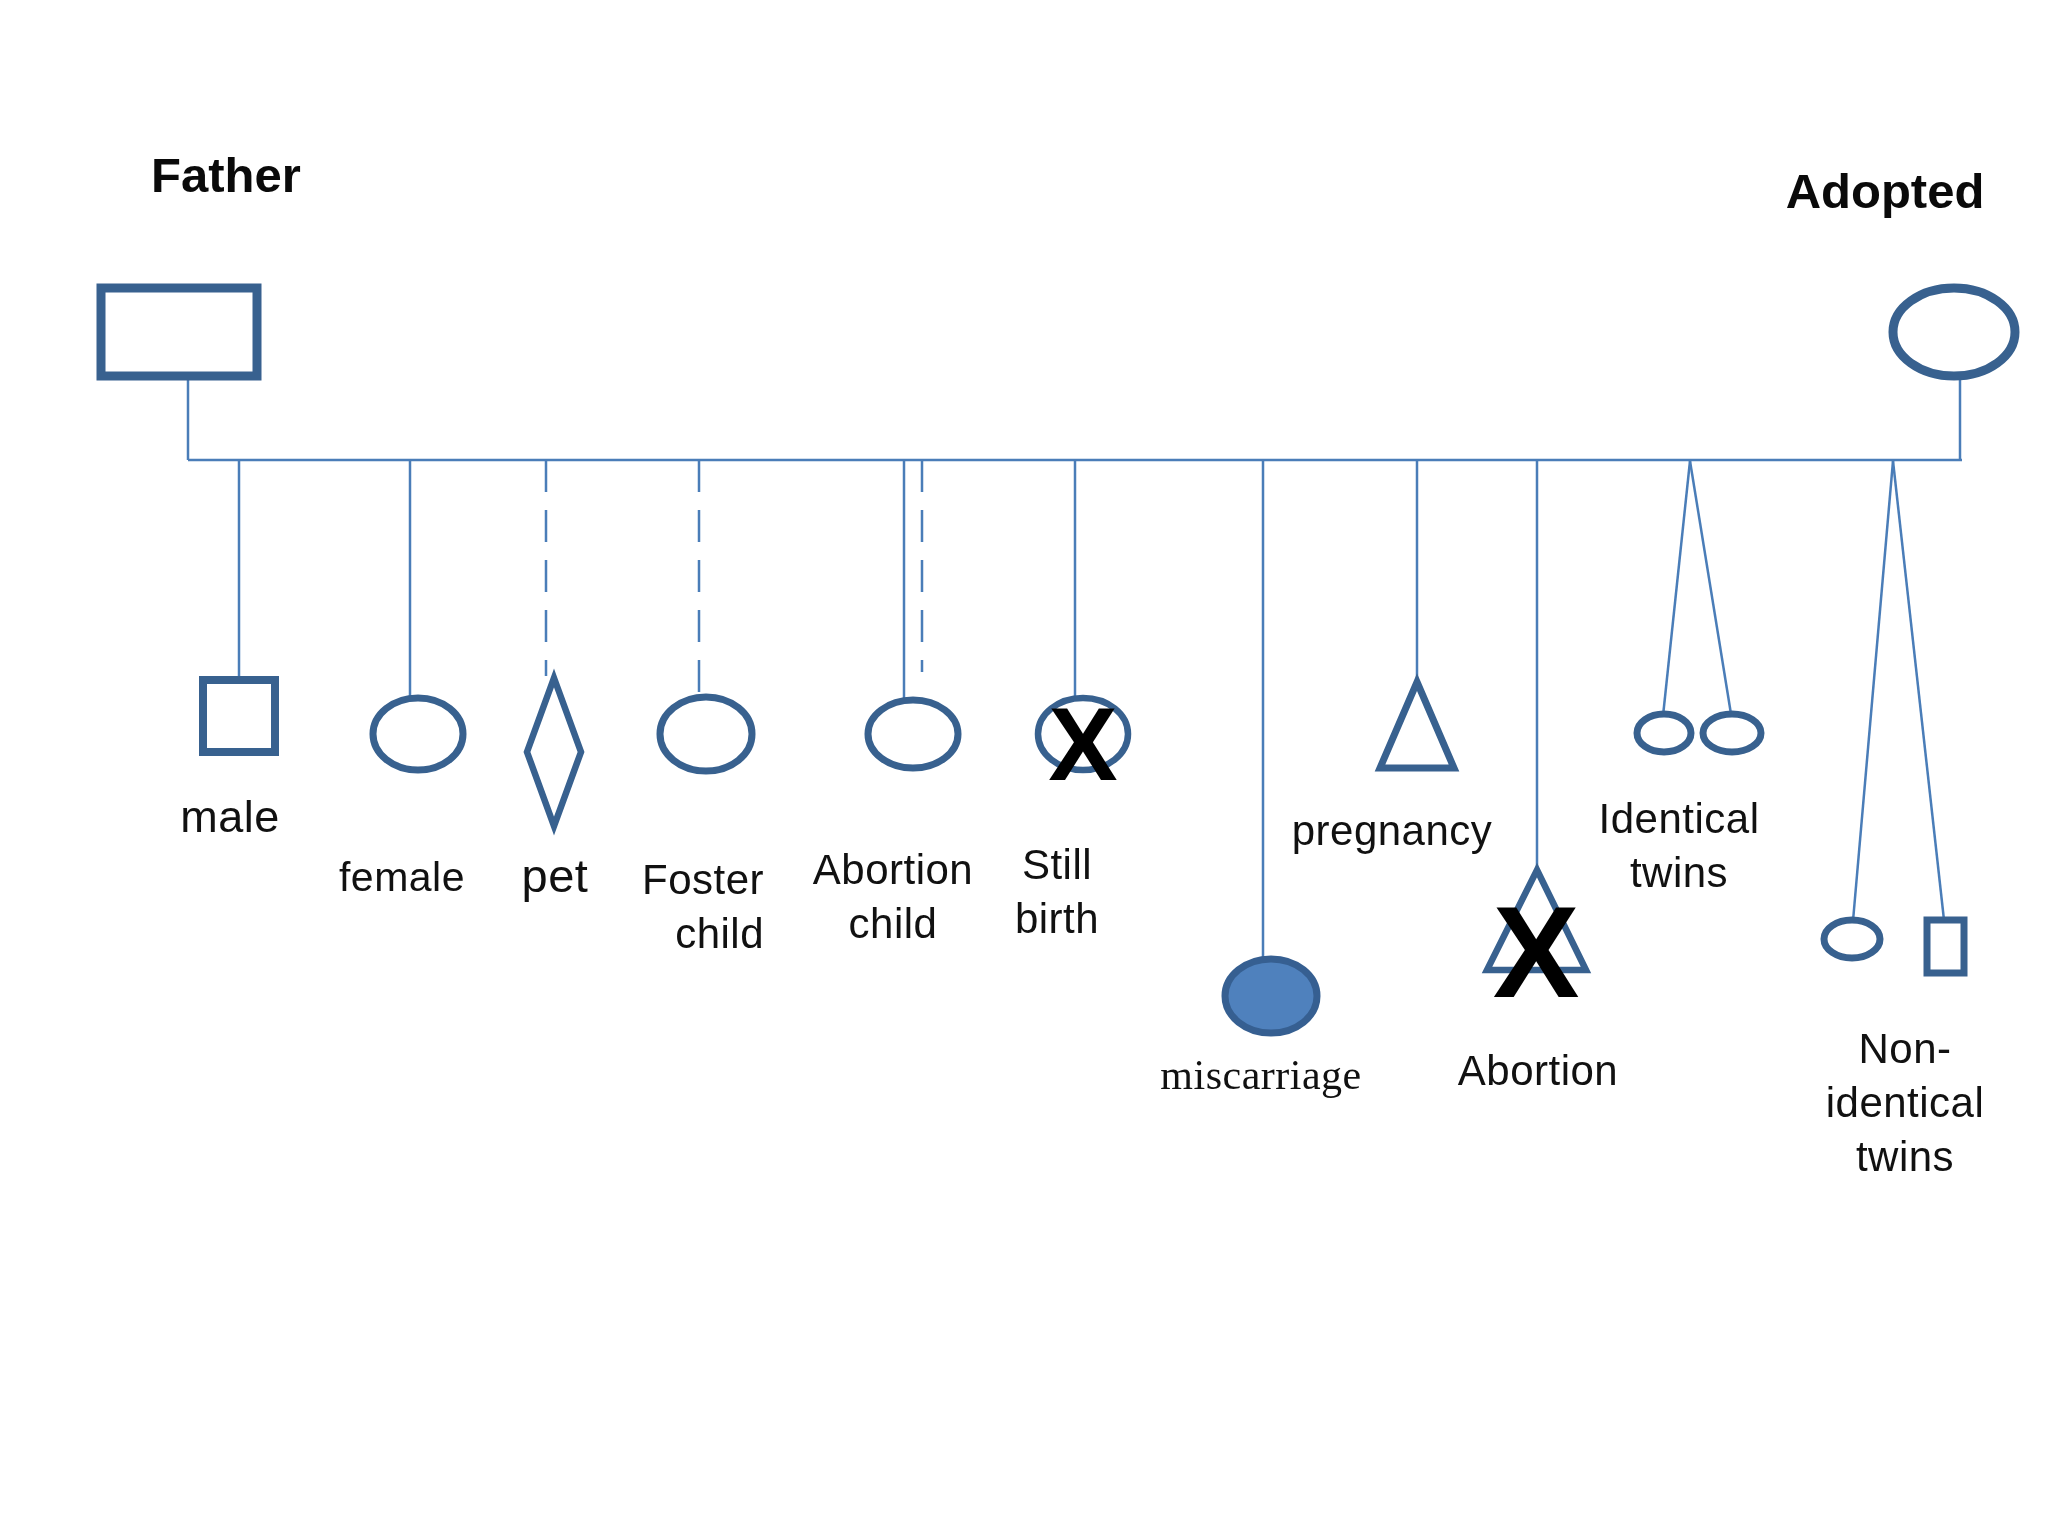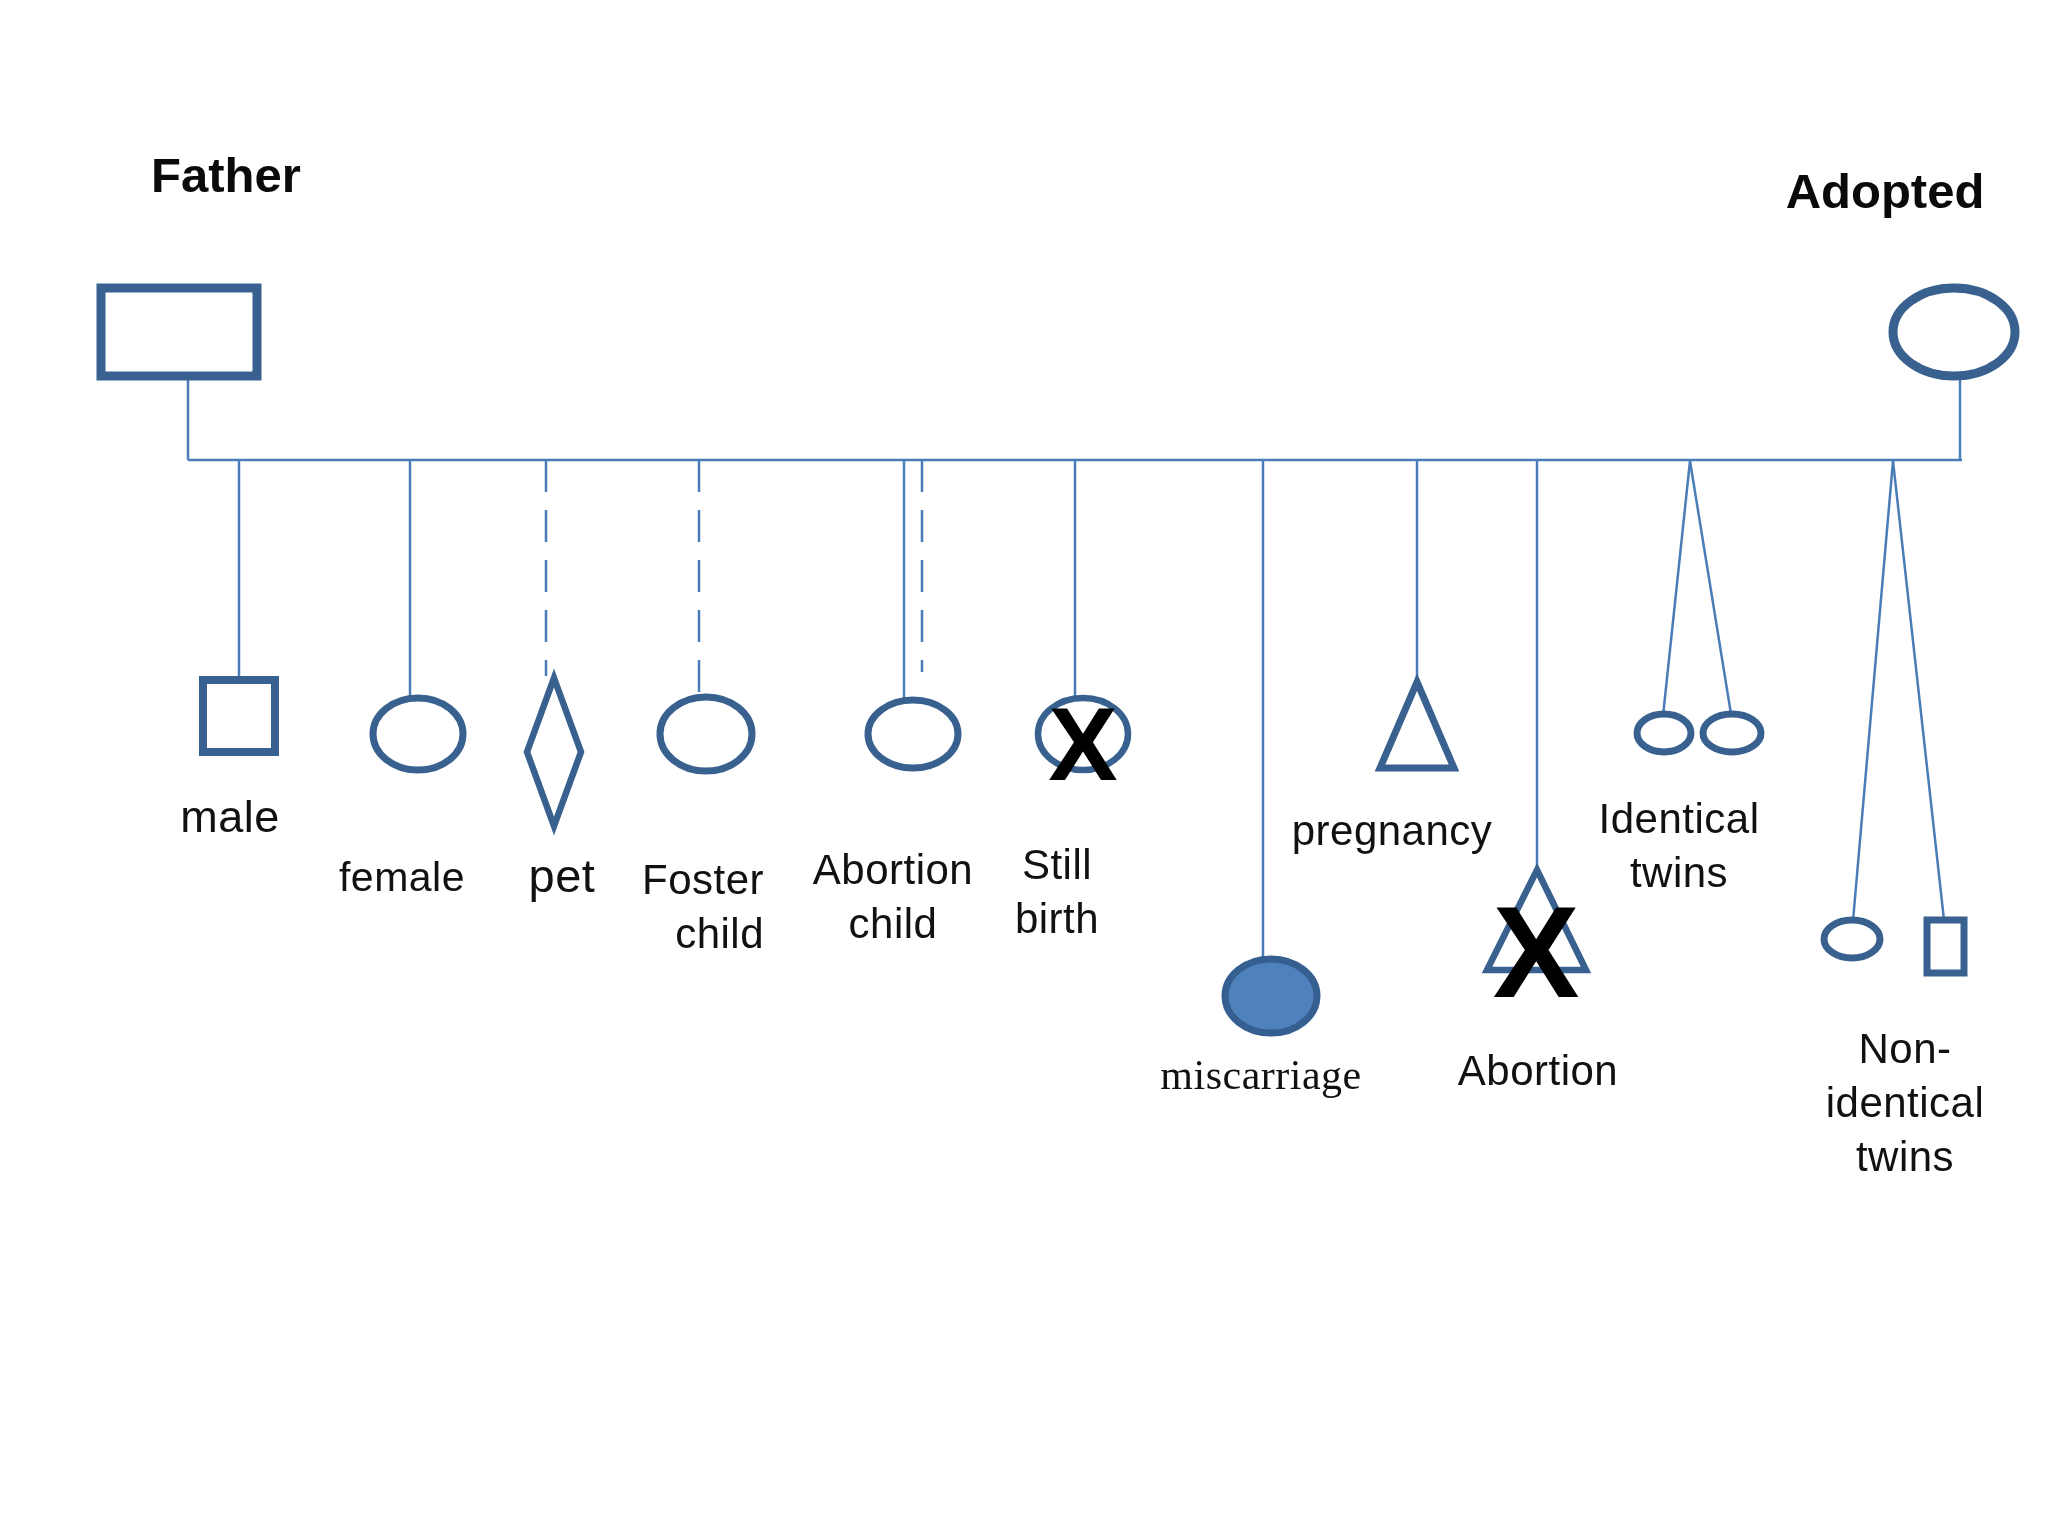--- a/index.html
+++ b/index.html
@@ -79,21 +79,21 @@
   </svg>
 
   <div class="xmark x-still" style="left:1083px; top:748px;">X</div>
   <div class="xmark x-abortion" style="left:1536px; top:957px;">X</div>
 
   <div class="lbl parent-lbl" style="left:226px; top:136px;margin-top:8px;">Father</div>
   <div class="lbl parent-lbl" style="left:1885px; top:160px;">Adopted</div>
 
   <div class="lbl" style="left:230px; top:788px; font-size:45px;">male</div>
   <div class="lbl" style="left:402px; top:851px; font-size:41px;text-align:right;">female</div>
-  <div class="lbl" style="left:555px; top:846px; font-size:47px;margin-left:7px;">pet</div>
+  <div class="lbl" style="left:555px; top:846px; font-size:47px;">pet</div>
   <div class="lbl" style="left:703px; top:853px;text-align:right;">Foster
 child</div>
   <div class="lbl" style="left:893px; top:843px;">Abortion
 child</div>
   <div class="lbl" style="left:1057px; top:838px;">Still
 birth</div>
   <div class="lbl" style="left:1261px; top:1049px;font-family:Liberation Serif, serif;">miscarriage</div>
   <div class="lbl" style="left:1392px; top:804px;">pregnancy</div>
   <div class="lbl" style="left:1538px; top:1044px;text-align:center;">Abortion</div>
   <div class="lbl" style="left:1679px; top:792px;">Identical

